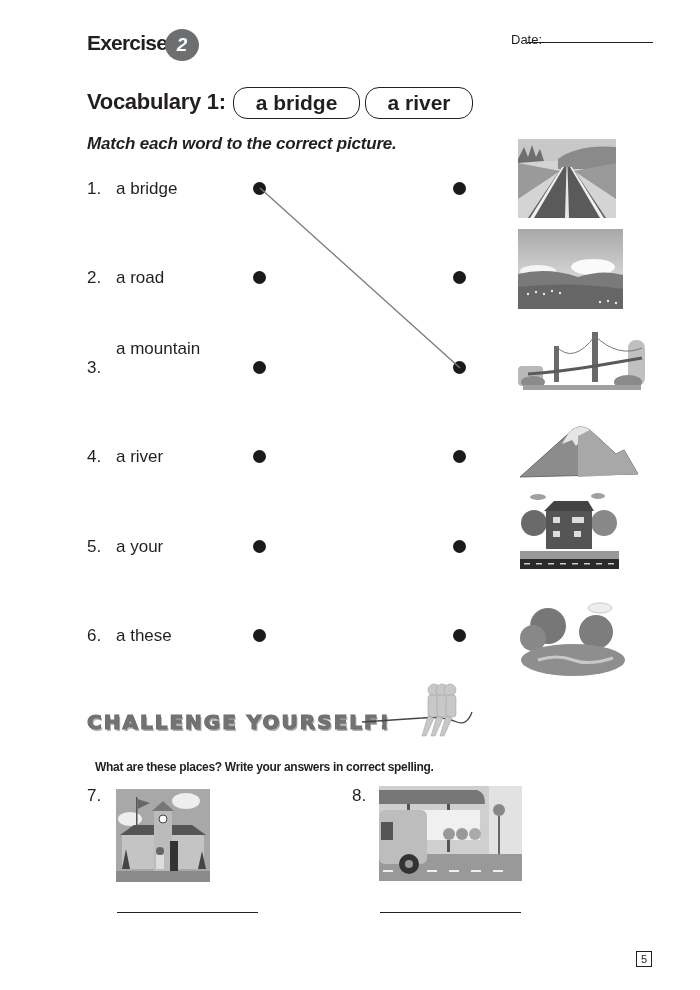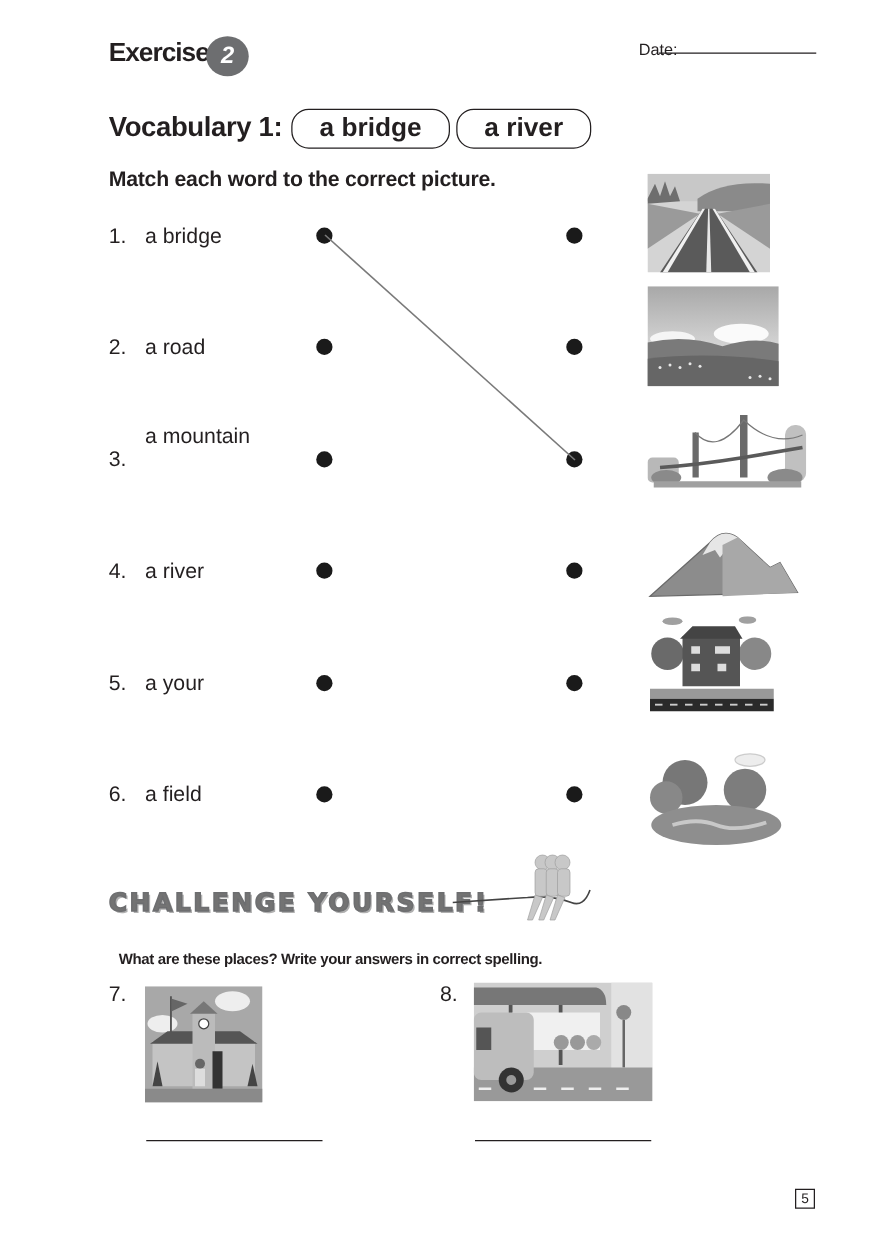--- a/index.html
+++ b/index.html
@@ -16,21 +16,21 @@
   .date-line { left: 527px; top: 42px; width: 126px; border-bottom: 1.2px solid #231f20; height: 0; }
 
   
   .vocab-title { left: 87px; top: 89px; font-size: 22px; font-weight: bold; letter-spacing: -0.3px; }
   .pill { top: 87px; height: 32px; border: 1.5px solid #231f20; border-radius: 14px;
           font-size: 21px; font-weight: bold; display: flex; align-items: center; justify-content: center;
           box-sizing: border-box; }
   .pill-1 { left: 233px; width: 127px; }
   .pill-2 { left: 365px; width: 108px; }
 
-  .instruction { left: 87px; top: 134px; font-size: 17px; font-weight: bold; letter-spacing: -0.2px; }
+  .instruction { left: 87px; top: 134px; font-size: 17px; font-weight: bold; letter-spacing: -0.2px; font-style: italic; }
 
   
   .row-num { left: 87px; font-size: 17px; }
   .row-word { left: 116px; font-size: 17px; }
   .dot { width: 13px; height: 13px; border-radius: 50%; background: #1a1a1a; }
 
   .pic { left: 518px; }
 
   
   .challenge { left: 87px; top: 710px; font-size: 20px; font-weight: 900; letter-spacing: 2px;
@@ -64,21 +64,21 @@
   <div class="abs row-word" style="top:179px">a bridge</div>
   <div class="abs row-num" style="top:268px">2.</div>
   <div class="abs row-word" style="top:268px">a road</div>
   <div class="abs row-num" style="top:358px">3.</div>
   <div class="abs row-word" style="top:339px">a mountain</div>
   <div class="abs row-num" style="top:447px">4.</div>
   <div class="abs row-word" style="top:447px">a river</div>
   <div class="abs row-num" style="top:537px">5.</div>
   <div class="abs row-word" style="top:537px">a your</div>
   <div class="abs row-num" style="top:626px">6.</div>
-  <div class="abs row-word" style="top:626px">a field</div>
+  <div class="abs row-word" style="top:626px">a these</div>
 </div>
 
 <div class="abs dot" style="left:253px;top:182px"></div>
 <div class="abs dot" style="left:253px;top:271px"></div>
 <div class="abs dot" style="left:253px;top:361px"></div>
 <div class="abs dot" style="left:253px;top:450px"></div>
 <div class="abs dot" style="left:253px;top:540px"></div>
 <div class="abs dot" style="left:253px;top:629px"></div>
 
 <div class="abs dot" style="left:453px;top:182px"></div>

